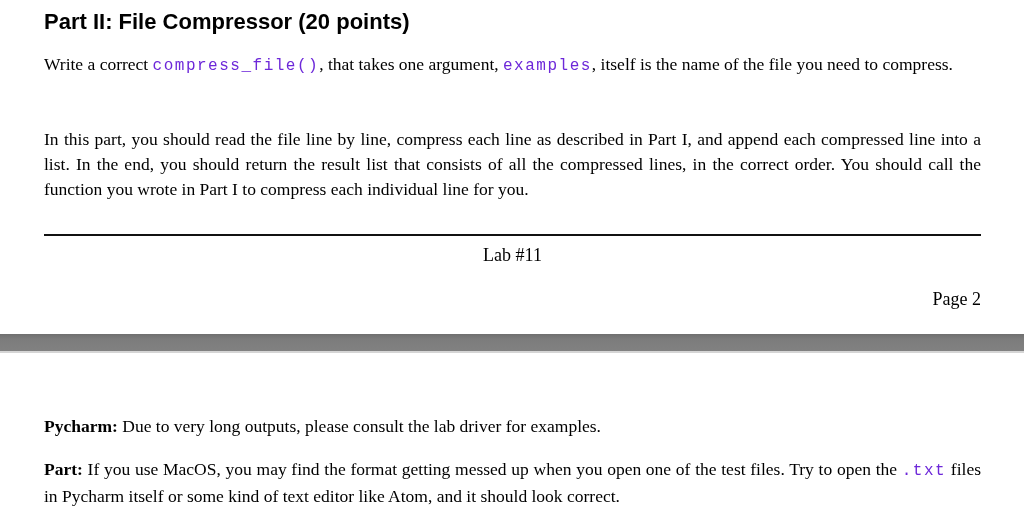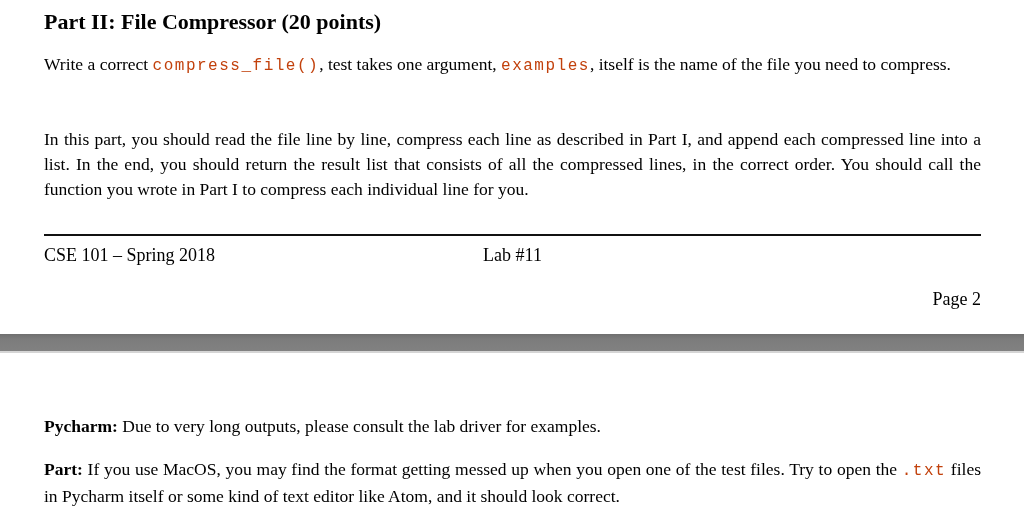--- a/index.html
+++ b/index.html
@@ -16,36 +16,36 @@
     color: var(--text, #000000);
     font-family: "Liberation Serif", serif;
   }
   .abs { position: absolute; }
   .doc-title {
     top: 8px; left: 44px; right: 43px;
     margin: 0;
     font-size: 22px;
     line-height: 28px;
     font-weight: bold;
-    font-family: Liberation Serif, serif;
+    font-family: Liberation Sans, sans-serif;
   }
   .body-text {
     left: 44px; right: 43px;
     margin: 0;
     font-size: 17.5px;
     line-height: 25px;
     text-align: justify;
   }
   .para1 { top: 52px; }
   .para2 { top: 127px; }
   .code {
     font-family: "Liberation Mono", monospace;
     font-size: 16px;
     letter-spacing: 1.5px;
-    color: #c2410c;
+    color: #6d28d9;
   }
   .footer-rule {
     top: 234px; left: 44px; right: 43px;
     height: 2px;
     background: #111111;
   }
   .footer {
     top: 243px; left: 44px; right: 43px;
     height: 25px;
     font-size: 18px;
@@ -65,28 +65,27 @@
   .b { font-weight: bold; }
 </style>
 </head>
 <body>
 
 <div class="viewport">
 
   <section>
     <h1 class="abs doc-title">Part II: File Compressor (20 points)</h1>
 
-    <p class="abs body-text para1"><span>Write a correct </span><span class="code">compress_file()</span><span>, test takes one argument, </span><span class="code">examples</span><span>, itself is the name of the file you need to compress.</span></p>
+    <p class="abs body-text para1"><span>Write a correct </span><span class="code">compress_file()</span><span>, that takes one argument, </span><span class="code">examples</span><span>, itself is the name of the file you need to compress.</span></p>
 
     <p class="abs body-text para2">In this part, you should read the file line by line, compress each line as described in Part I, and append each compressed line into a list. In the end, you should return the result list that consists of all the compressed lines, in the correct order. You should call the function you wrote in Part I to compress each individual line for you.</p>
 
     <div class="abs footer-rule"></div>
 
     <div class="abs footer">
-      <span class="footer-left">CSE 101 – Spring 2018</span>
       <span class="footer-center">Lab #11</span>
       <span class="footer-right">Page 2</span>
     </div>
   </section>
 
   <div class="abs page-separator"></div>
 
   <section>
     <p class="abs body-text examples-para"><span class="b">Pycharm:</span><span> Due to very long outputs, please consult the lab driver for examples.</span></p>
 

